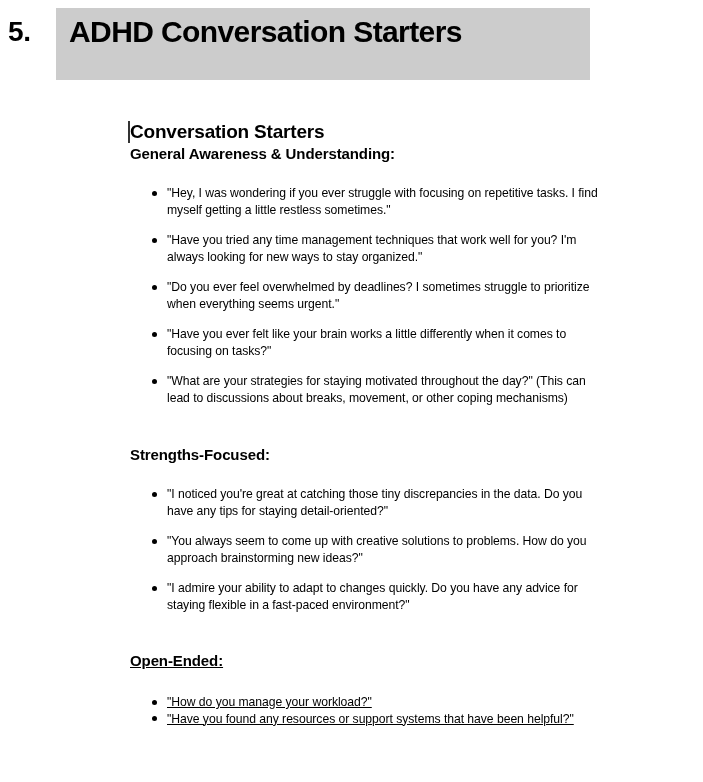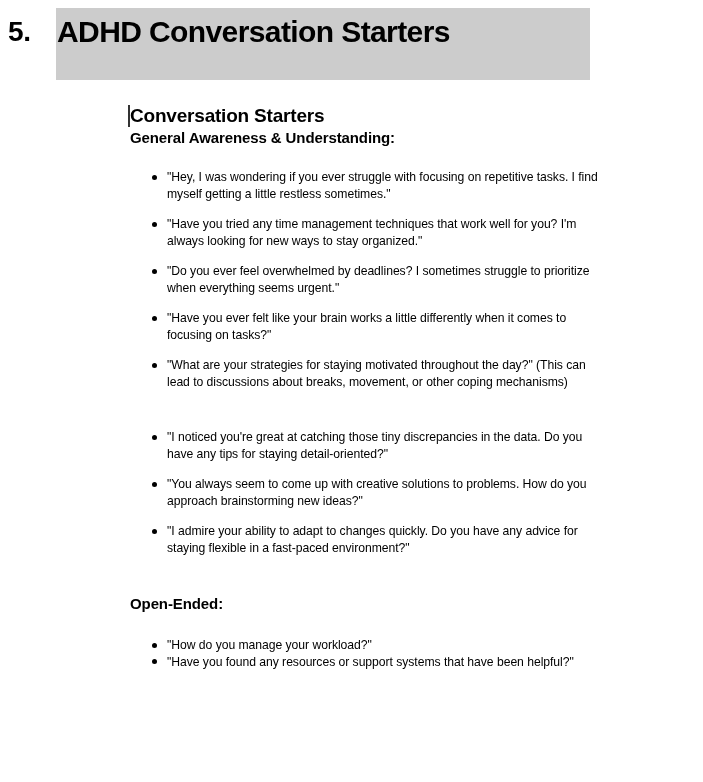--- a/index.html
+++ b/index.html
@@ -45,27 +45,28 @@
   }
   #title-text {
     position: absolute;
     left: 57px;
     top: 12px;
     font-size: 30px;
     font-weight: bold;
     letter-spacing: -0.6px;
     line-height: 40px;
     white-space: pre;
+    padding-left: 12px;
   }
 
   
   #doc {
     position: absolute;
     left: 0;
-    top: 66px;
+    top: 82px;
     width: 659px;
   }
 
   .doc-inner {
     position: relative;
     padding-left: 130px;
     padding-right: 50px;
   }
 
   
@@ -96,21 +97,21 @@
   .section-heading {
     font-size: 15px;
     font-weight: bold;
     letter-spacing: -0.1px;
     line-height: 20px;
     margin: 0;
     white-space: pre;
   }
   #section-0 { }
   #section-1 { margin-top: 39px; }
-  #section-2 { margin-top: 38px; }
+  #section-2 { margin-top: 38px; text-decoration: underline; }
 
   .bullet-list {
     list-style: none;
     margin: 0;
     padding: 0;
   }
   .bullet-list.spaced { margin-top: 21px; }
   .bullet-list.tight  { margin-top: 23px; }
 
   .bullet-item {
@@ -173,20 +174,21 @@
           <span class="bullet-text">"Have you ever felt like your brain works a little differently when it comes to focusing on tasks?"</span>
         </li>
         <li class="bullet-item">
           <span class="bullet-marker"></span>
           <span class="bullet-text">"What are your strategies for staying motivated throughout the day?" (This can lead to discussions about breaks, movement, or other coping mechanisms)</span>
         </li>
       </ul>
     </div>
 
     <div class="section" id="section-1">
+      <h2 class="section-heading">Strengths-Focused:</h2>
       <ul class="bullet-list spaced">
         <li class="bullet-item">
           <span class="bullet-marker"></span>
           <span class="bullet-text">"I noticed you're great at catching those tiny discrepancies in the data. Do you have any tips for staying detail-oriented?"</span>
         </li>
         <li class="bullet-item">
           <span class="bullet-marker"></span>
           <span class="bullet-text">"You always seem to come up with creative solutions to problems. How do you approach brainstorming new ideas?"</span>
         </li>
         <li class="bullet-item">

